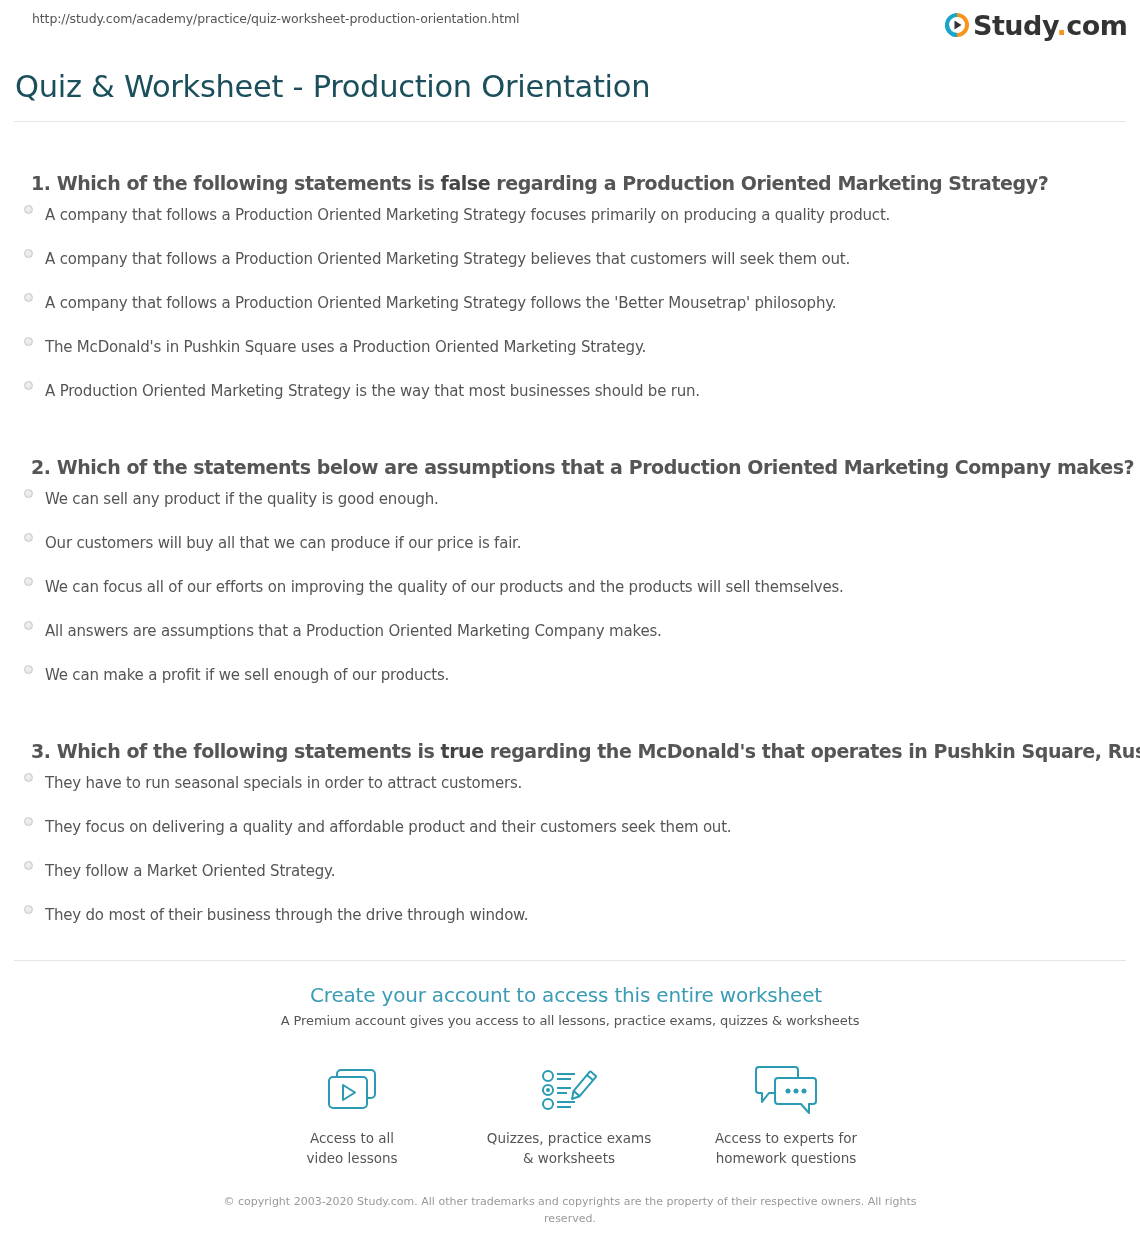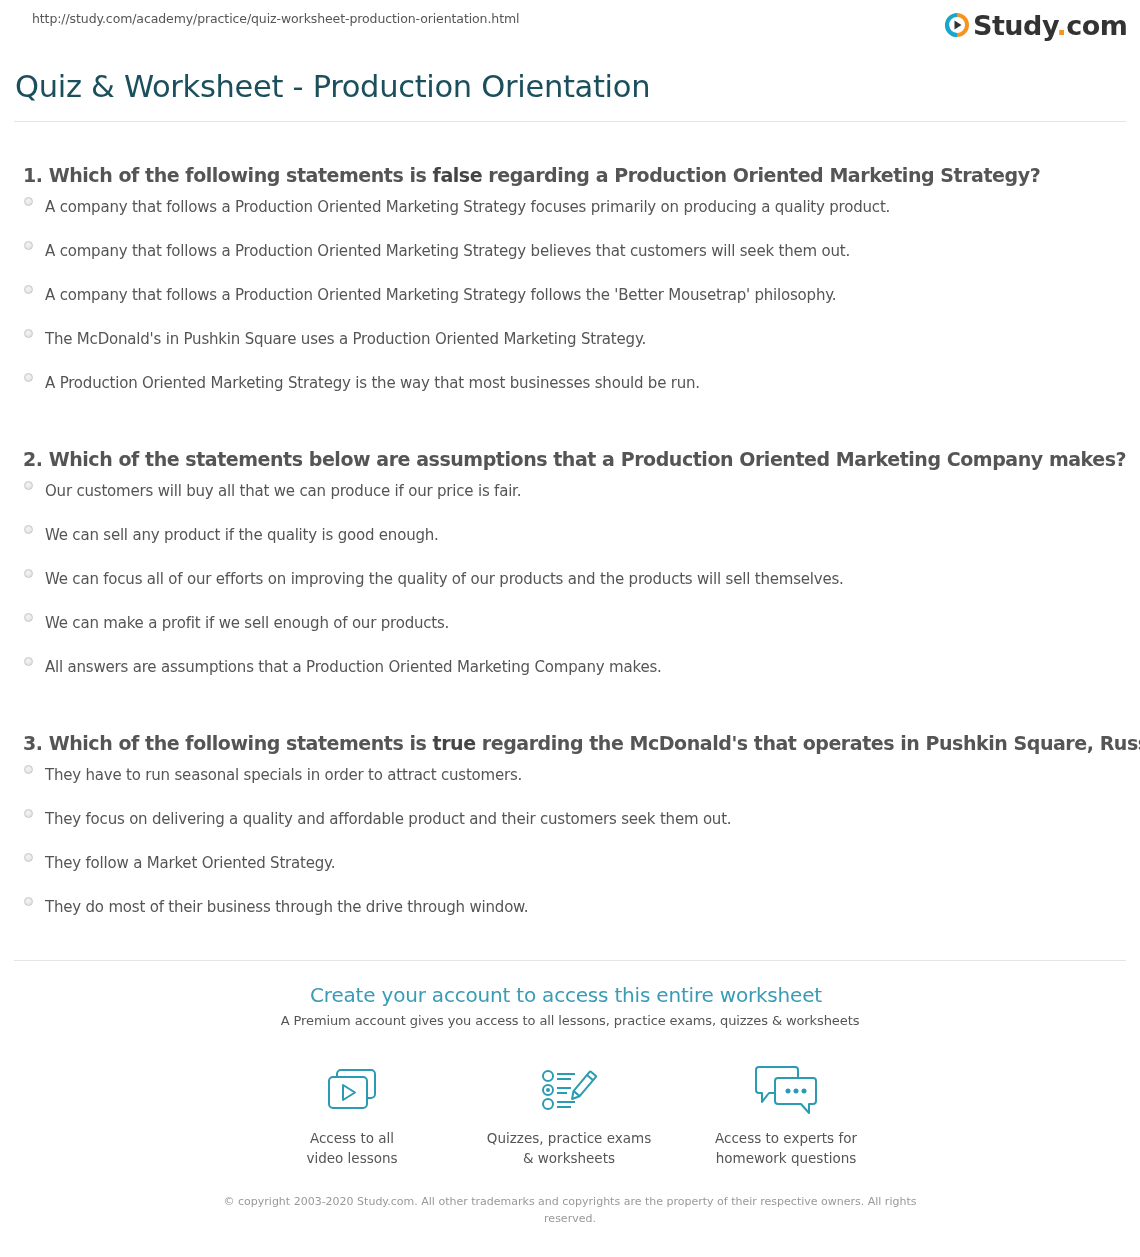--- a/index.html
+++ b/index.html
@@ -57,21 +57,21 @@
       width: 1112px;
       height: 1px;
       background: #e5e5e5;
     }
     .question {
       position: absolute;
       left: 15px;
       width: 1115px;
     }
     .q-title {
-      margin: 8px;
+      margin: 16px;
       font-size: 19px;
       font-weight: bold;
       color: #555555;
       white-space: nowrap;
       letter-spacing: -0.45px;
       height: 24px;
       line-height: 24px;
     }
     .q-title b { font-weight: bold; color: #444; }
     .answers {
@@ -208,37 +208,37 @@
 </div>
 
 <div class="question" style="top:439px">
   <h2 class="q-title">
     <span>2.</span>
     <span>Which of the statements below are assumptions that a Production Oriented Marketing Company makes?</span>
   </h2>
   <ul class="answers">
     <li class="answer">
         <span class="radio"></span>
+        <span class="answer-text">We can sell any product if the quality is good enough.</span>
+      </li>
+    <li class="answer">
+        <span class="radio"></span>
         <span class="answer-text">Our customers will buy all that we can produce if our price is fair.</span>
       </li>
     <li class="answer">
         <span class="radio"></span>
-        <span class="answer-text">We can sell any product if the quality is good enough.</span>
-      </li>
-    <li class="answer">
-        <span class="radio"></span>
         <span class="answer-text">We can focus all of our efforts on improving the quality of our products and the products will sell themselves.</span>
       </li>
     <li class="answer">
         <span class="radio"></span>
+        <span class="answer-text">All answers are assumptions that a Production Oriented Marketing Company makes.</span>
+      </li>
+    <li class="answer">
+        <span class="radio"></span>
         <span class="answer-text">We can make a profit if we sell enough of our products.</span>
-      </li>
-    <li class="answer">
-        <span class="radio"></span>
-        <span class="answer-text">All answers are assumptions that a Production Oriented Marketing Company makes.</span>
       </li>
   </ul>
 </div>
 
 <div class="question" style="top:723px">
   <h2 class="q-title">
     <span>3.</span>
     <span>Which of the following statements is</span>
     <b>true</b>
     <span>regarding the McDonald's that operates in Pushkin Square, Russia?</span>

